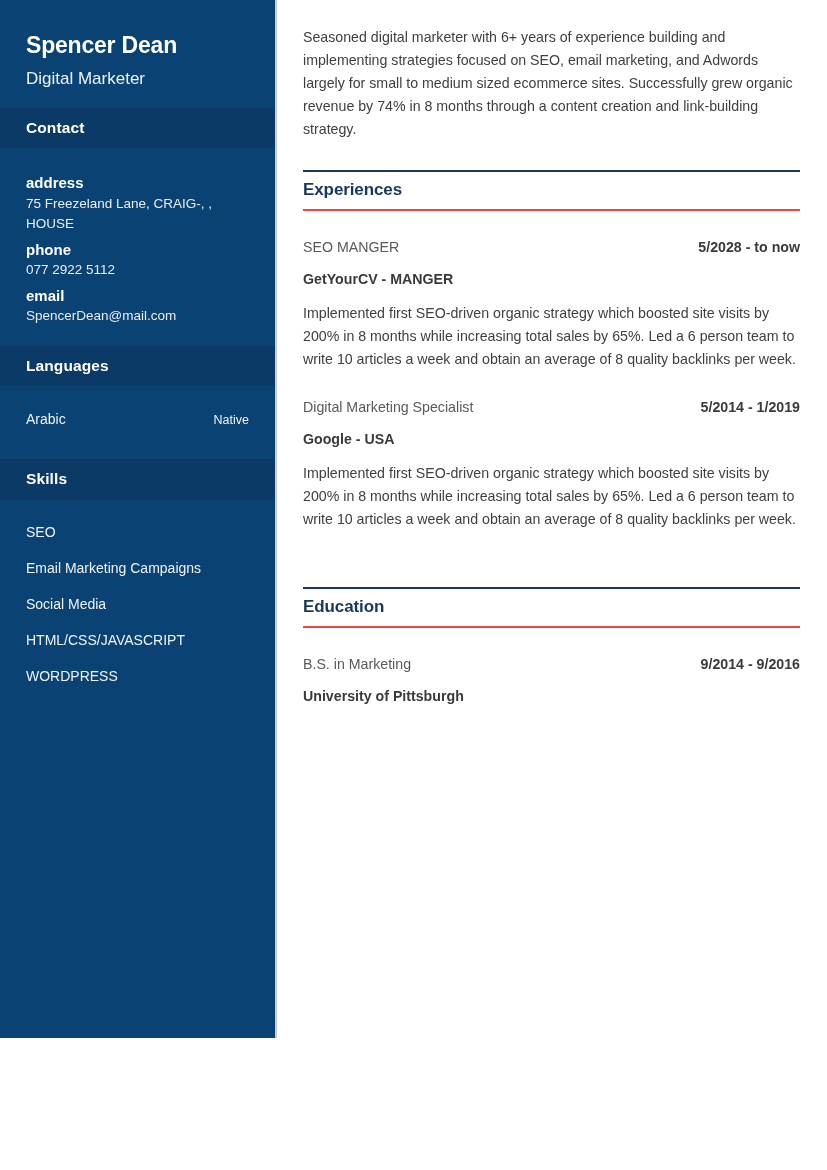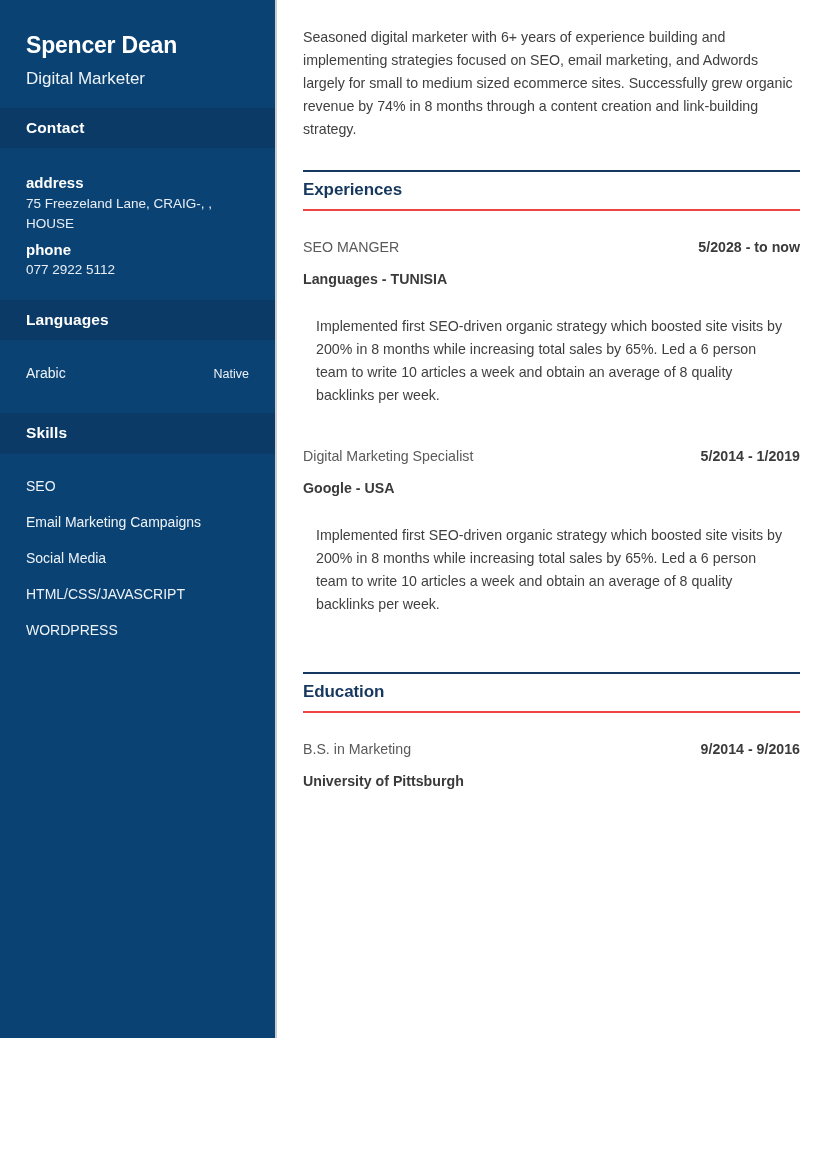--- a/index.html
+++ b/index.html
@@ -178,21 +178,21 @@
     font-size: 14.2px;
     font-weight: bold;
     padding-top: 14px;
     line-height: 1.3;
   }
   .entry-desc {
     color: #3f3f3f;
     font-size: 14.2px;
     line-height: 1.62;
     padding-top: 13px;
-    margin: 13px;
+    margin: 0;
   }
 
   .section.education {
     margin-top: 56px;
   }
 </style>
 </head>
 <body>
 
 <div class="page">
@@ -208,20 +208,24 @@
       <div class="side-band-title">Contact</div>
     </div>
     <div class="side-pad side-block">
       <div>
         <div class="contact-label">address</div>
         <div class="contact-value">75 Freezeland Lane, CRAIG-, , HOUSE</div>
       </div>
       <div>
         <div class="contact-label">phone</div>
         <div class="contact-value">077 2922 5112</div>
+      </div>
+      <div>
+        <div class="contact-label">email</div>
+        <div class="contact-value">SpencerDean@mail.com</div>
       </div>
     </div>
 
     <div class="side-band">
       <div class="side-band-title">Languages</div>
     </div>
     <div class="side-pad side-block">
       <div class="lang-row">
         <span class="lang-name">Arabic</span>
         <span class="lang-level">Native</span>
@@ -248,21 +252,21 @@
     <section class="section">
       <div class="section-head">
         <span class="section-title">Experiences</span>
       </div>
 
       <div class="entry">
         <div class="entry-top">
           <span class="entry-role">SEO MANGER</span>
           <span class="entry-date">5/2028 - to now</span>
         </div>
-        <div class="entry-org">Languages - TUNISIA</div>
+        <div class="entry-org">GetYourCV - MANGER</div>
         <p class="entry-desc">Implemented first SEO-driven organic strategy which boosted site visits by 200% in 8 months while increasing total sales by 65%. Led a 6 person team to write 10 articles a week and obtain an average of 8 quality backlinks per week.</p>
       </div>
 
       <div class="entry">
         <div class="entry-top">
           <span class="entry-role">Digital Marketing Specialist</span>
           <span class="entry-date">5/2014 - 1/2019</span>
         </div>
         <div class="entry-org">Google - USA</div>
         <p class="entry-desc">Implemented first SEO-driven organic strategy which boosted site visits by 200% in 8 months while increasing total sales by 65%. Led a 6 person team to write 10 articles a week and obtain an average of 8 quality backlinks per week.</p>

